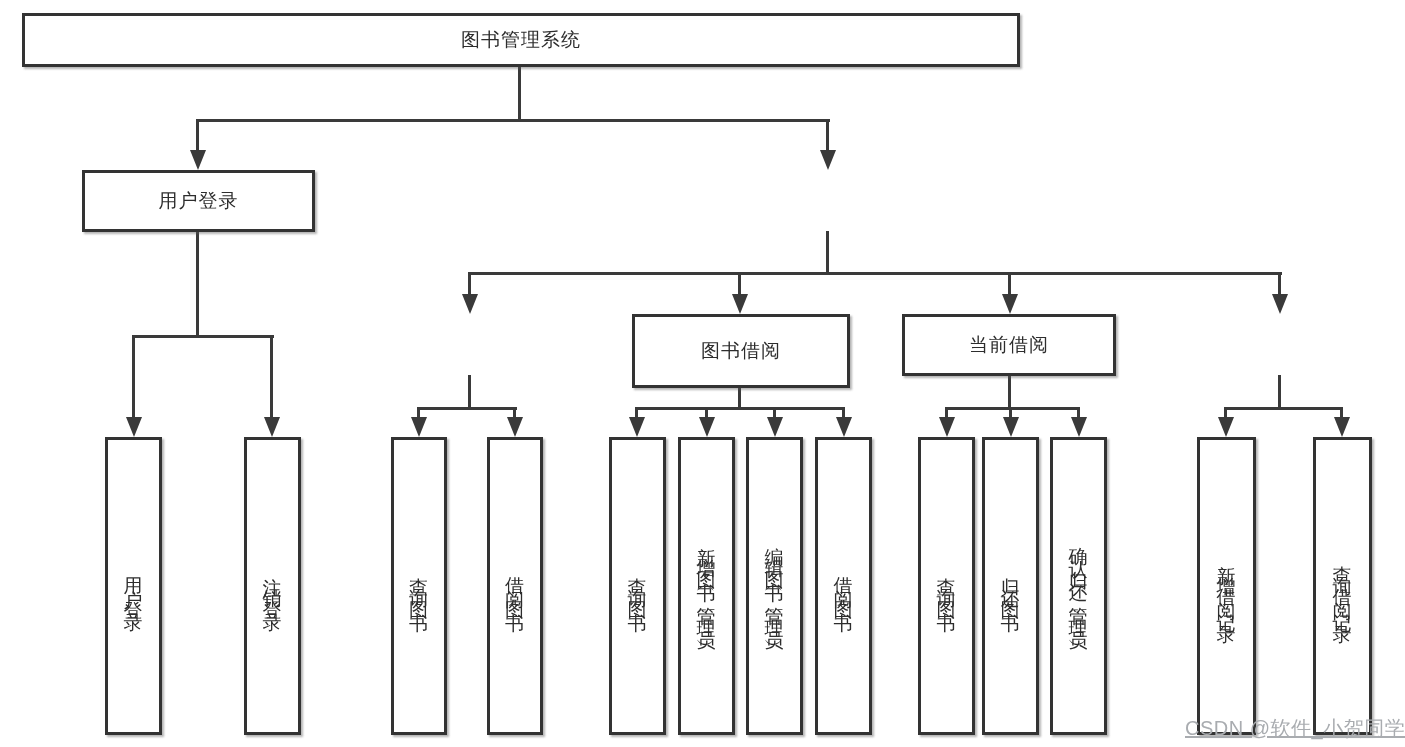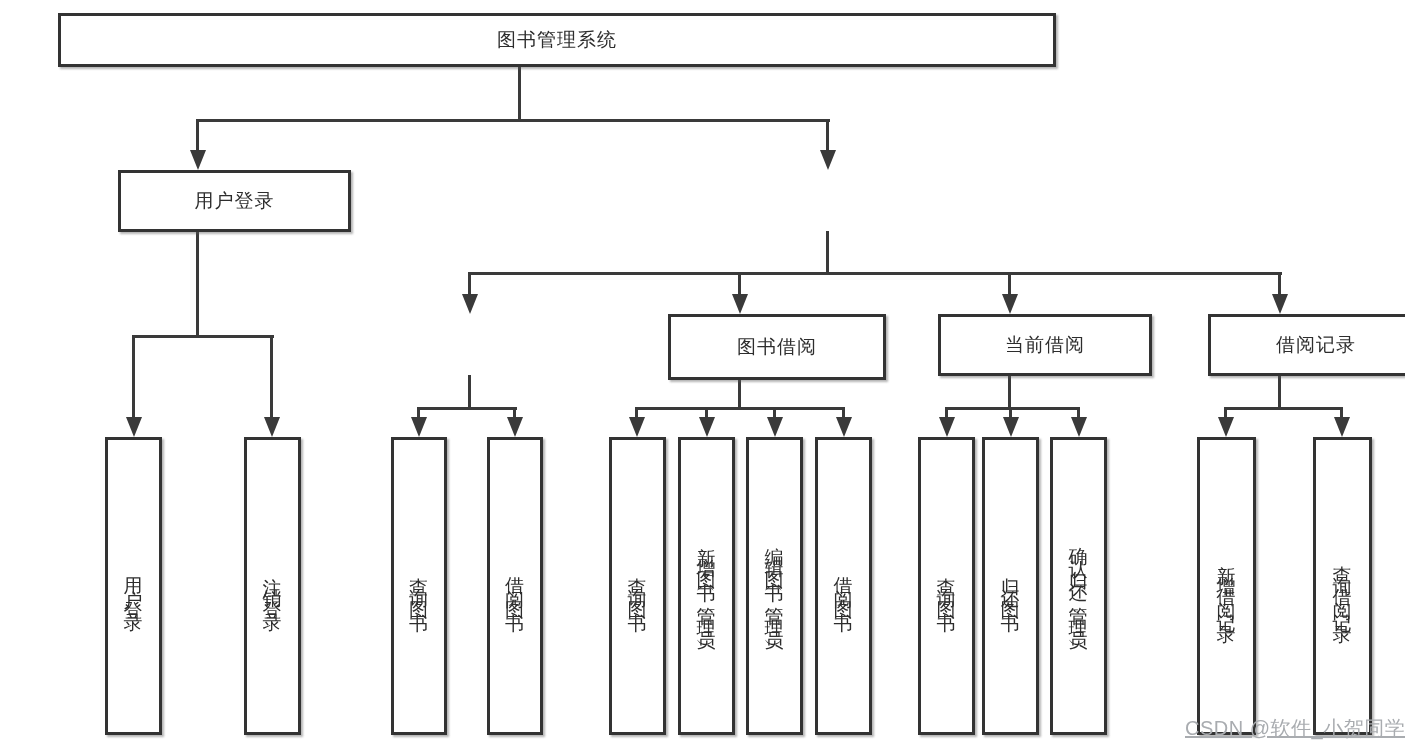--- a/index.html
+++ b/index.html
@@ -25,21 +25,20 @@
       border-left:8px solid transparent;
       border-right:8px solid transparent;
       border-top:20px solid var(--line);}
   
   .hbox{
     position:absolute;box-sizing:border-box;
     border:3px solid var(--border);background:#fff;
     display:flex;align-items:center;justify-content:center;
     font-size:19px;letter-spacing:1px;
     box-shadow:2px 2px 2px rgba(90,90,90,0.45);
-    margin-left:36px;
   }
   .vbox{
     position:absolute;box-sizing:border-box;
     border:3px solid var(--border);background:#fff;
     display:flex;align-items:center;justify-content:center;
     box-shadow:2px 2px 2px rgba(90,90,90,0.45);
   }
   .vtext{
     writing-mode:vertical-rl;
     text-orientation:mixed;
@@ -119,28 +118,25 @@
   <div class="ah" style="left:1334px;top:417px"></div>
 
   <div class="hbox" style="left:22px;top:13px;width:998px;height:54px">
     <span>图书管理系统</span>
   </div>
 
   <div class="hbox" style="left:82px;top:170px;width:233px;height:62px">
     <span>用户登录</span>
   </div>
 
-  <div class="hbox" style="left:632px;top:314px;width:218px;height:66px">
+  <div class="hbox" style="left:632px;top:314px;width:218px;height:74px">
     <span>图书借阅</span>
   </div>
   <div class="hbox" style="left:902px;top:314px;width:214px;height:62px">
     <span>当前借阅</span>
-  </div>
-  <div class="hbox" style="left:1172px;top:314px;width:216px;height:62px">
-    <span>借阅记录</span>
   </div>
 
   <div class="vbox" style="left:105px;top:437px;width:57px;height:298px">
     <span class="vtext">用户登录</span>
   </div>
   <div class="vbox" style="left:244px;top:437px;width:57px;height:298px">
     <span class="vtext">注销登录</span>
   </div>
 
   <div class="vbox" style="left:391px;top:437px;width:56px;height:298px">

